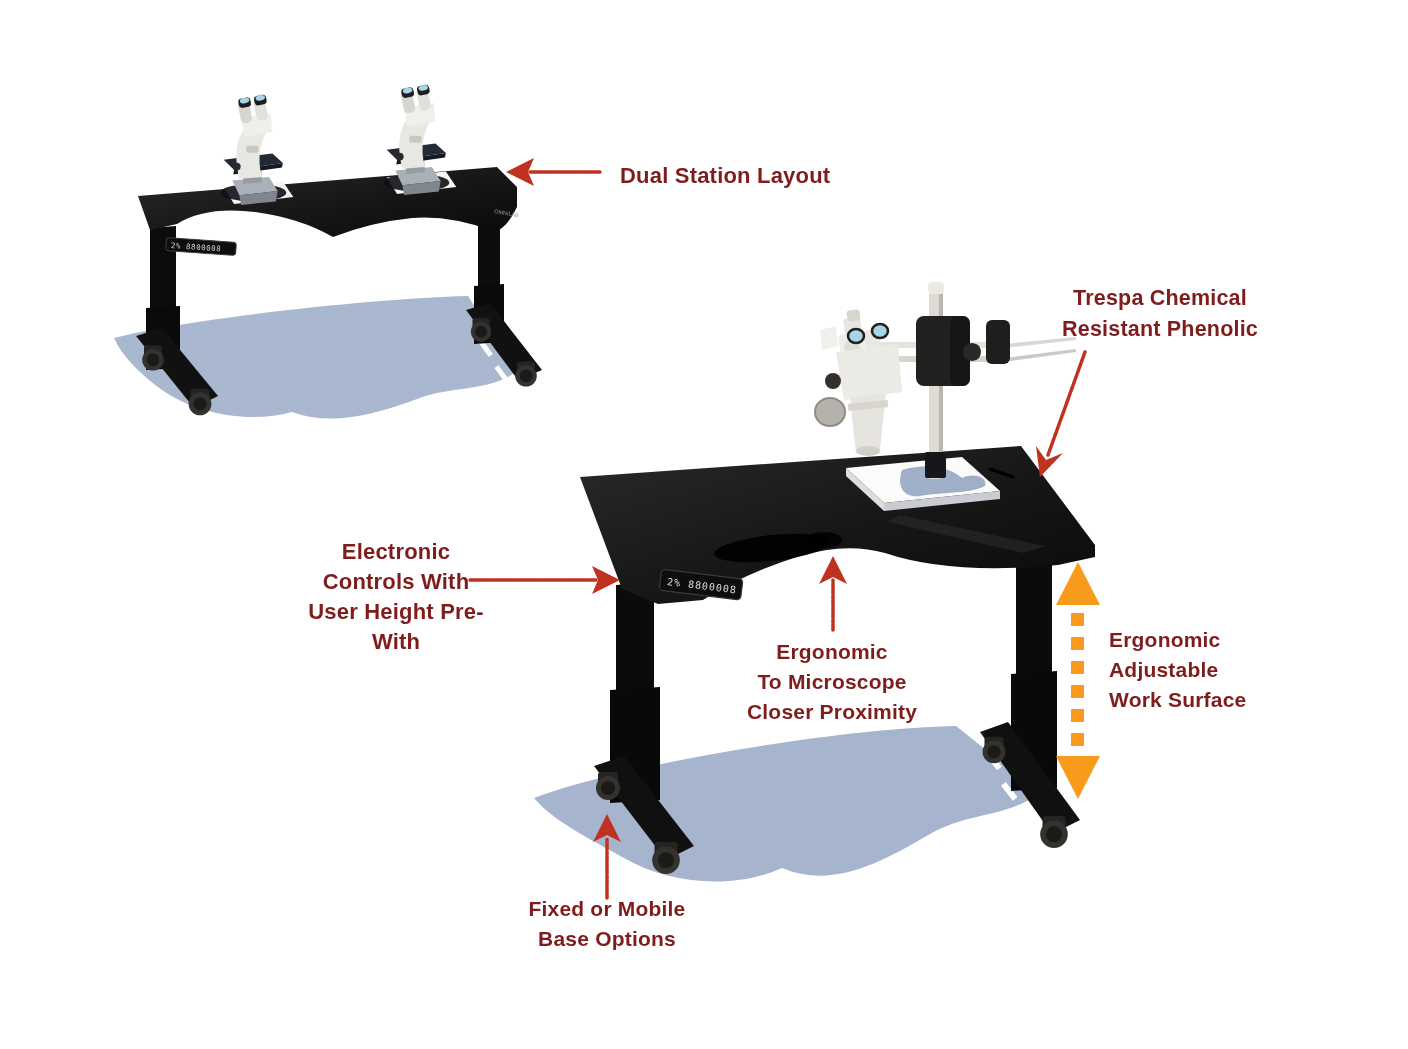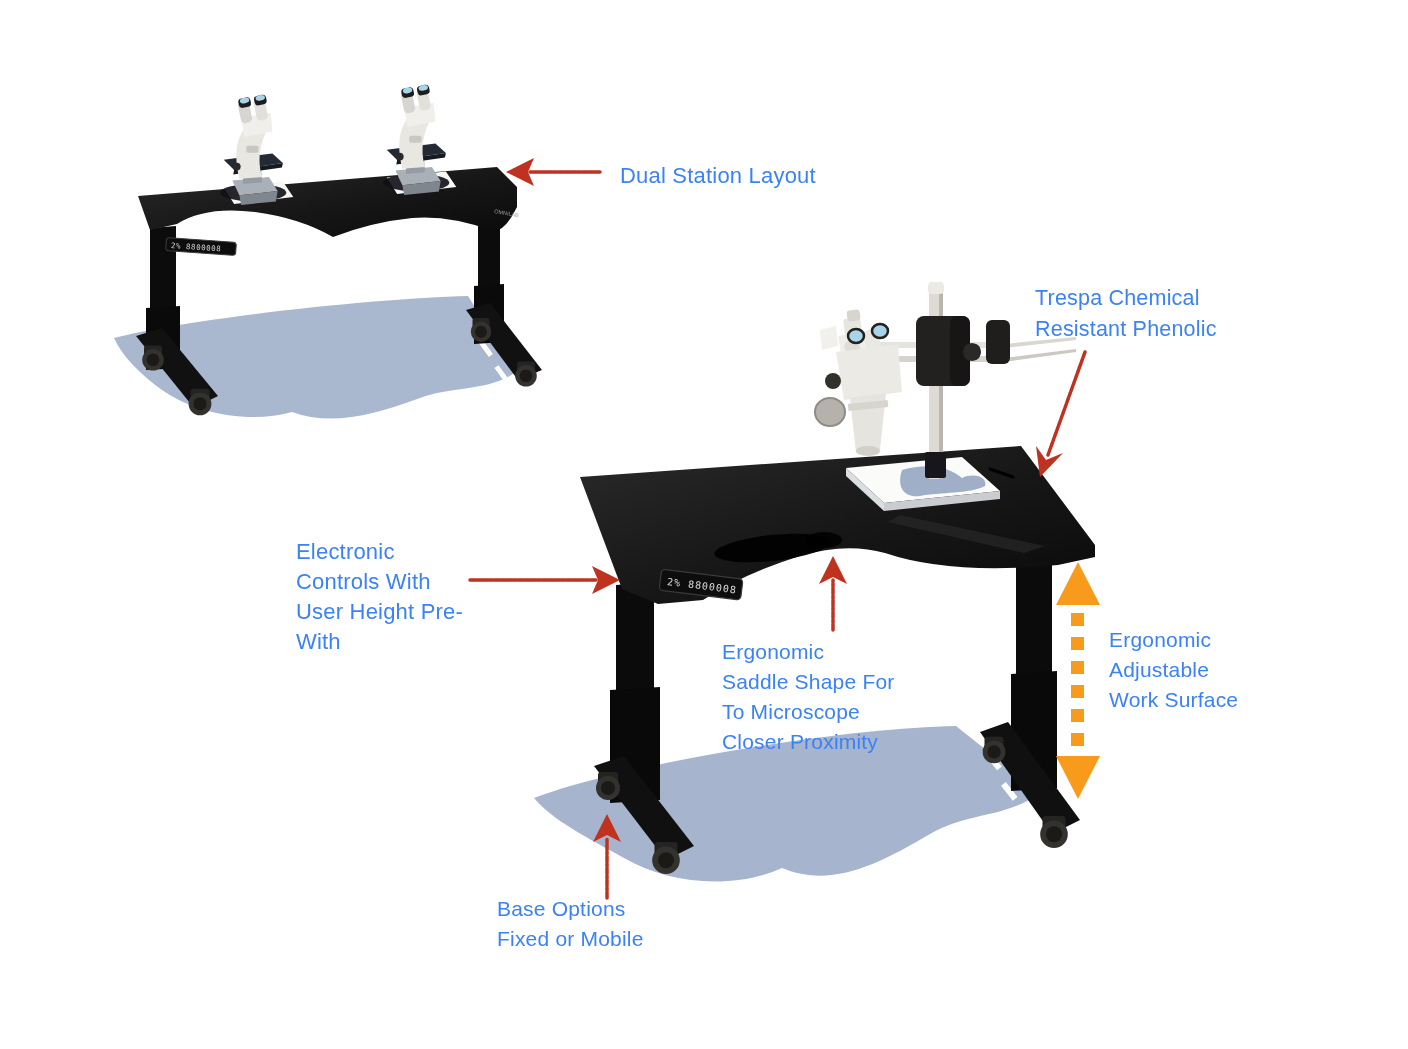--- a/index.html
+++ b/index.html
@@ -2,25 +2,25 @@
 <html><head>
 <meta charset="utf-8">
 <style>
   html,body{margin:0;padding:0;background:#ffffff;}
   .canvas{
     position:relative;width:1408px;height:1049px;background:#ffffff;overflow:hidden;
     font-family:"Liberation Sans", sans-serif;
   }
   .scene{position:absolute;left:0;top:0;}
   .label{
-    position:absolute;color:#3b82f6;font-size:21.5px;line-height:30px;
-    letter-spacing:0.2px;font-weight:400;
+    position:absolute;color:#7f1d1d;font-size:21.5px;line-height:30px;
+    letter-spacing:0.2px;font-weight:700;
   }
   .label .ln{display:block;}
-  .center{}
+  .center{text-align:center;}
 </style>
 </head>
 <body>
 
 <div class="canvas">
 
 <svg class="scene" width="1408" height="1049" viewBox="0 0 1408 1049">
   <defs>
     <linearGradient id="topGrad" x1="0" y1="0" x2="1" y2="1">
       <stop offset="0" stop-color="#2a2a2a"></stop>
@@ -216,29 +216,28 @@
 
 <div class="label center" style="left:296px;top:537px;width:200px;font-size:22px;">
   <span class="ln">Electronic</span>
   <span class="ln">Controls With</span>
   <span class="ln">User Height Pre-</span>
   <span class="ln">With</span>
 </div>
 
 <div class="label center" style="left:722px;top:637px;width:220px;font-size:21px;">
   <span class="ln">Ergonomic</span>
-  <span class="ln">Saddle Shape For</span>
   <span class="ln">To Microscope</span>
   <span class="ln">Closer Proximity</span>
 </div>
 
 <div class="label" style="left:1109px;top:625px;width:200px;font-size:21px;">
   <span class="ln">Ergonomic</span>
   <span class="ln">Adjustable</span>
   <span class="ln">Work Surface</span>
 </div>
 
 <div class="label center" style="left:497px;top:894px;width:220px;font-size:21px;">
+  <span class="ln">Fixed or Mobile</span>
   <span class="ln">Base Options</span>
-  <span class="ln">Fixed or Mobile</span>
 </div>
 
 </div>
 
 </body></html>

